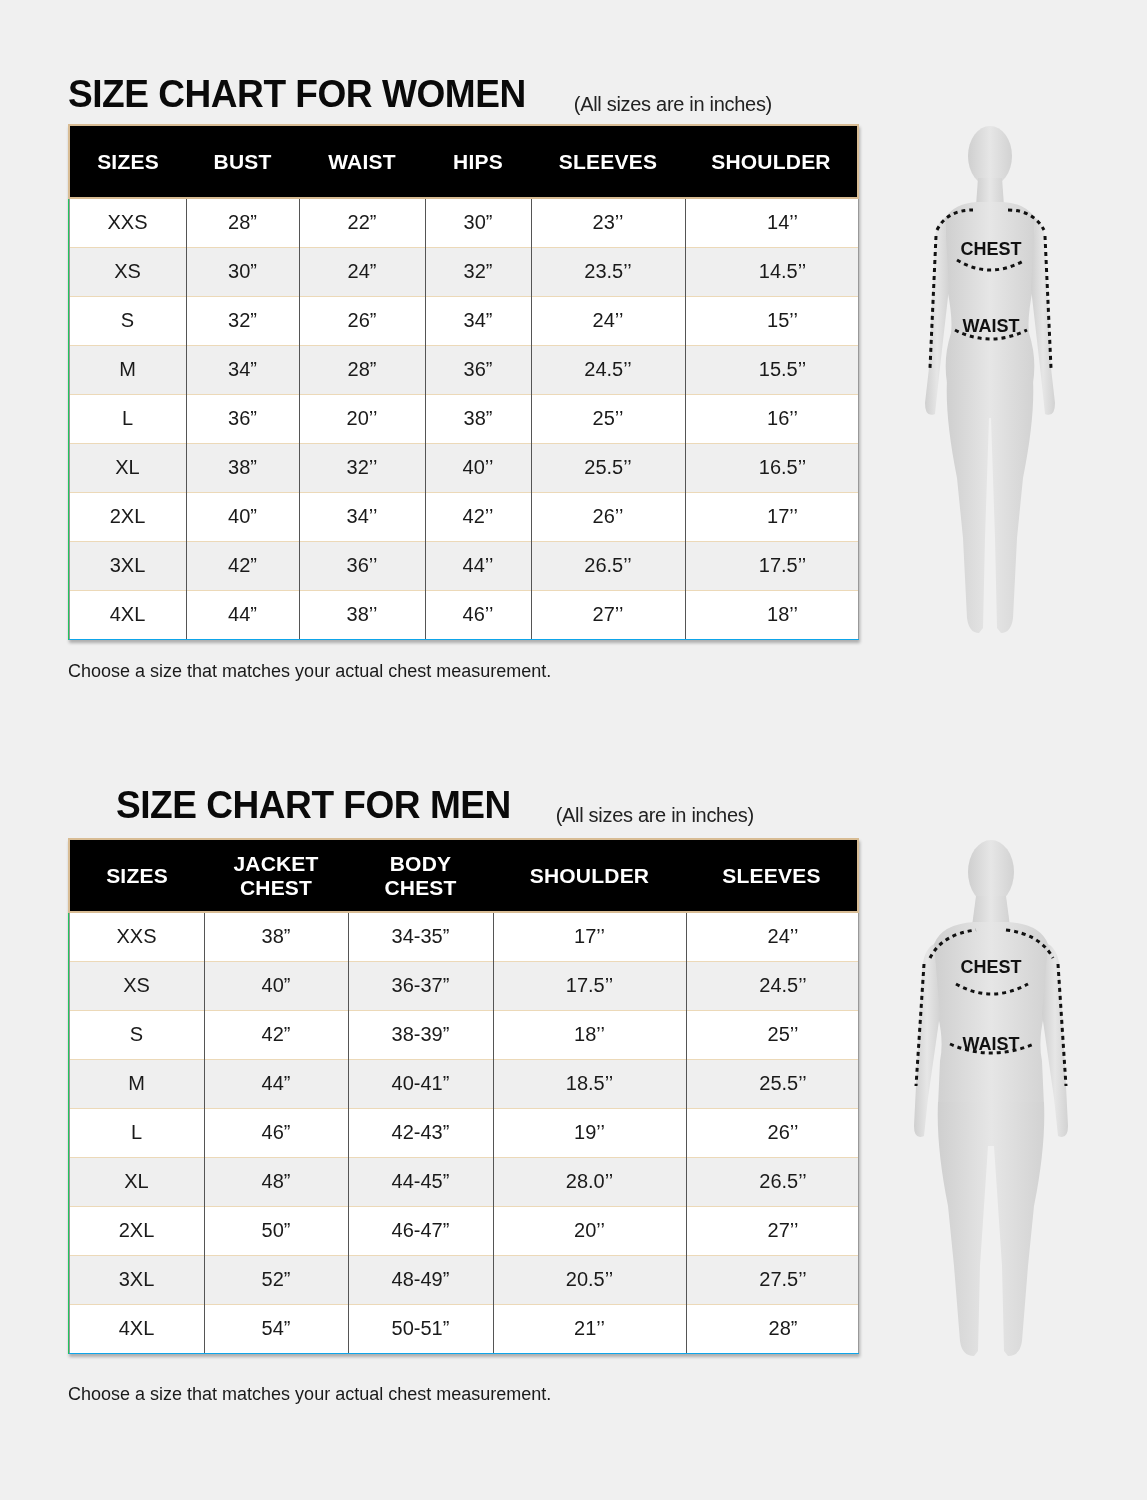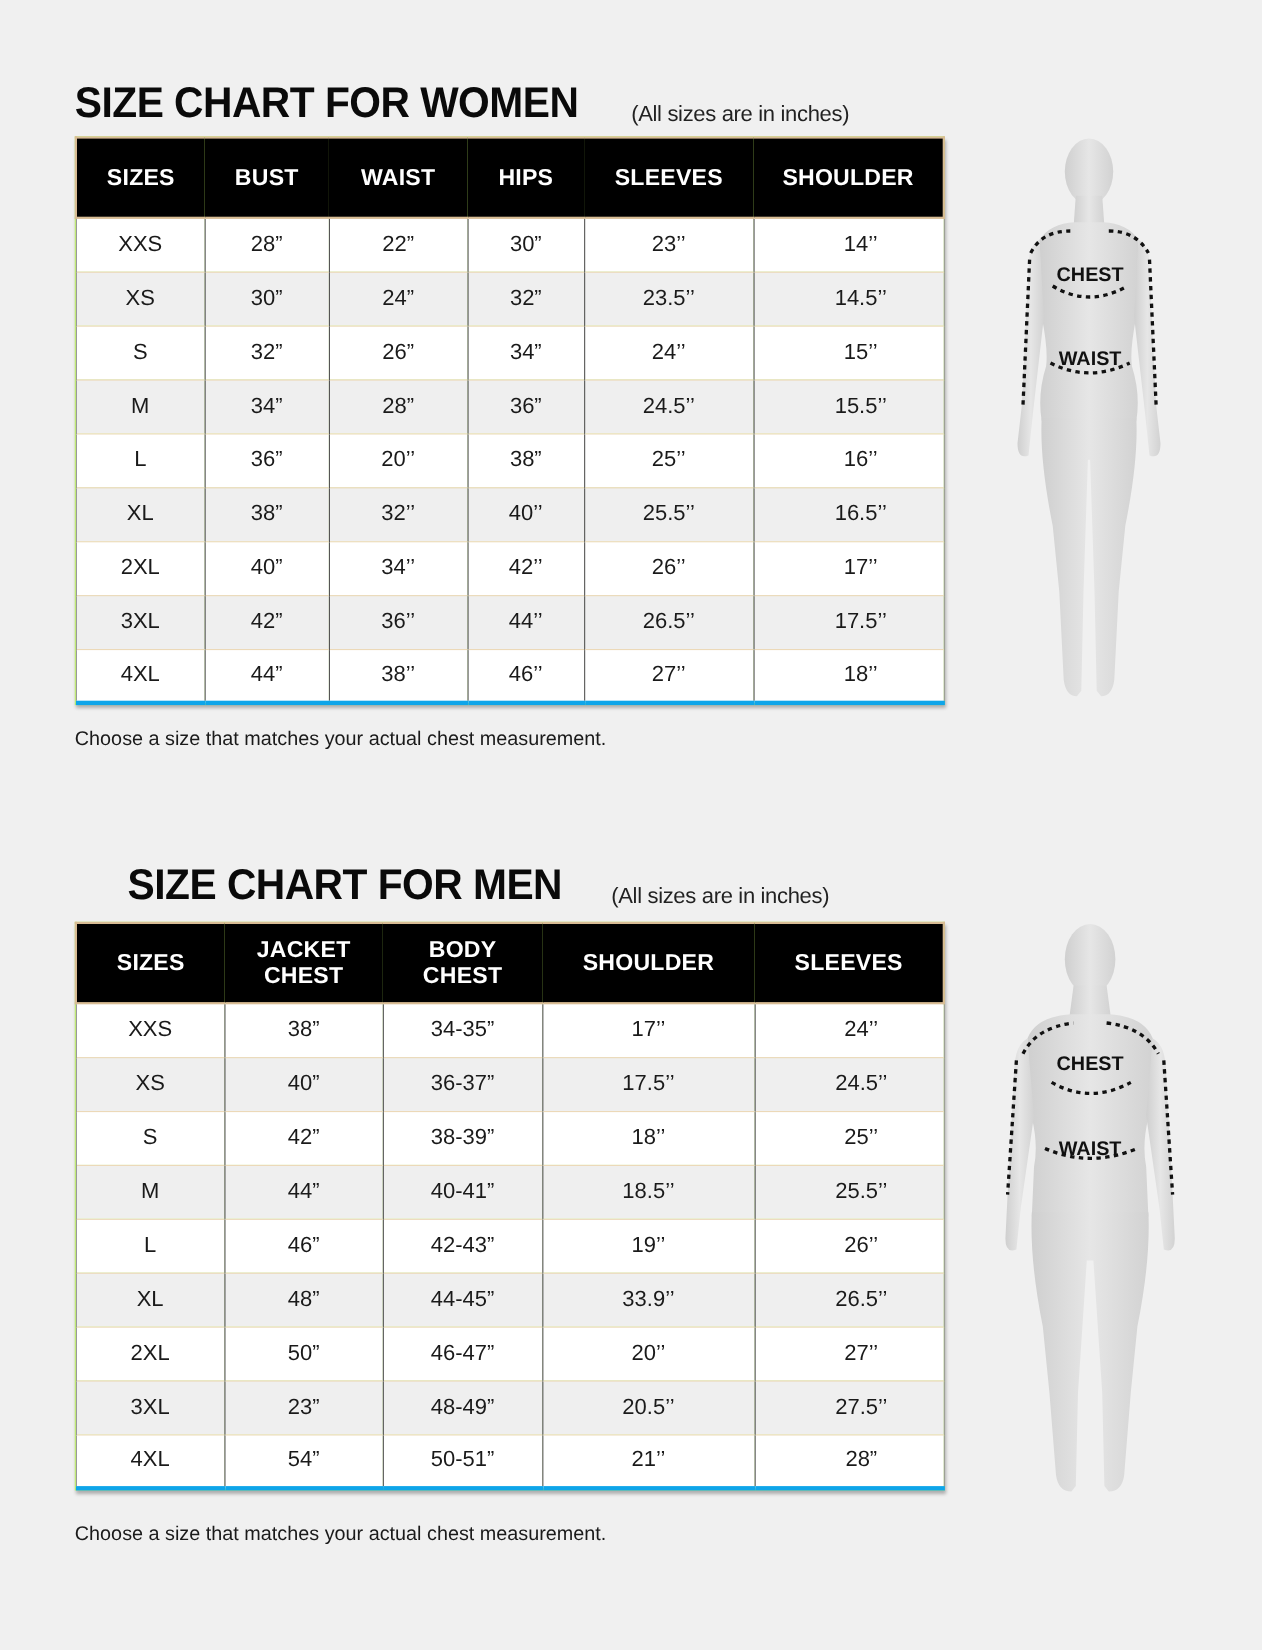--- a/index.html
+++ b/index.html
@@ -3,35 +3,35 @@
 <meta charset="utf-8">
 <style>
   * { box-sizing: border-box; margin: 0; padding: 0; }
   html, body { width: 1147px; height: 1500px; background: #f0f0f0; overflow: hidden; }
   body { position: relative; font-family: "Liberation Sans", "DejaVu Sans", sans-serif; color: #111; }
 
   .section-title { position: absolute; left: 68px; display: flex; align-items: flex-end; gap: 24px; }
   .section-title h1 { font-family: "Liberation Sans", sans-serif; font-weight: 700; font-size: 39px; letter-spacing: -0.5px; color: #0a0a0a; transform: scaleX(0.95); transform-origin: left; }
   .section-title .units { font-size: 20px; color: #222; letter-spacing: -0.3px; }
 
-  table.chart { position: absolute; left: 68px; width: 789px; border-collapse: collapse; background: #bef264;
+  table.chart { position: absolute; left: 68px; width: 789px; border-collapse: collapse; background: #22c55e;
     box-shadow: 1px 3px 3px rgba(0,0,0,0.28); table-layout: fixed; }
   table.chart thead tr { background: #000; height: 73px; }
   table.chart thead th { color: #fff; font-weight: 700; font-size: 21px; text-align: center; letter-spacing: 0.2px;
     border-top: 2px solid #d8bc94; border-bottom: 2px solid #d8bc94; line-height: 24px; }
   table.chart thead th:first-child { border-left: 2px solid #d8bc94; }
   table.chart thead th:last-child { border-right: 2px solid #d8bc94; }
   table.chart tbody tr { height: 49px; }
   table.chart tbody tr:nth-child(even) { background: #efefef; }
   table.chart tbody tr:nth-child(odd) { background: #ffffff; }
   table.chart tbody td { text-align: center; font-size: 20px; color: #1a1a1a;
     border-left: 1px solid #555; border-top: 1px solid #ecd9b8; }
   table.chart tbody td:first-child { border-left: 1px solid #999; }
   table.chart tbody td:last-child { border-right: 1px solid #999; padding-left: 22px; }
-  table.chart tbody tr:last-child td { border-bottom: 4px solid #0ea5e9; }
+  table.chart tbody tr:last-child td { border-bottom: 1px solid #0ea5e9; }
   table.chart tbody tr:first-child td { border-top: none; }
 
   .note { position: absolute; left: 68px; font-size: 18px; color: #1a1a1a; line-height: 31px; }
   .note b { font-weight: 700; color: #000; }
 
   .figure { position: absolute; }
 </style>
 </head>
 <body>
 
@@ -222,33 +222,33 @@
         <td>L</td>
         <td>46”</td>
         <td>42-43”</td>
         <td>19’’</td>
         <td>26’’</td>
       </tr>
       <tr>
         <td>XL</td>
         <td>48”</td>
         <td>44-45”</td>
-        <td>33.9’’</td>
+        <td>28.0’’</td>
         <td>26.5’’</td>
       </tr>
       <tr>
         <td>2XL</td>
         <td>50”</td>
         <td>46-47”</td>
         <td>20’’</td>
         <td>27’’</td>
       </tr>
       <tr>
         <td>3XL</td>
-        <td>23”</td>
+        <td>52”</td>
         <td>48-49”</td>
         <td>20.5’’</td>
         <td>27.5’’</td>
       </tr>
       <tr>
         <td>4XL</td>
         <td>54”</td>
         <td>50-51”</td>
         <td>21’’</td>
         <td>28”</td>

